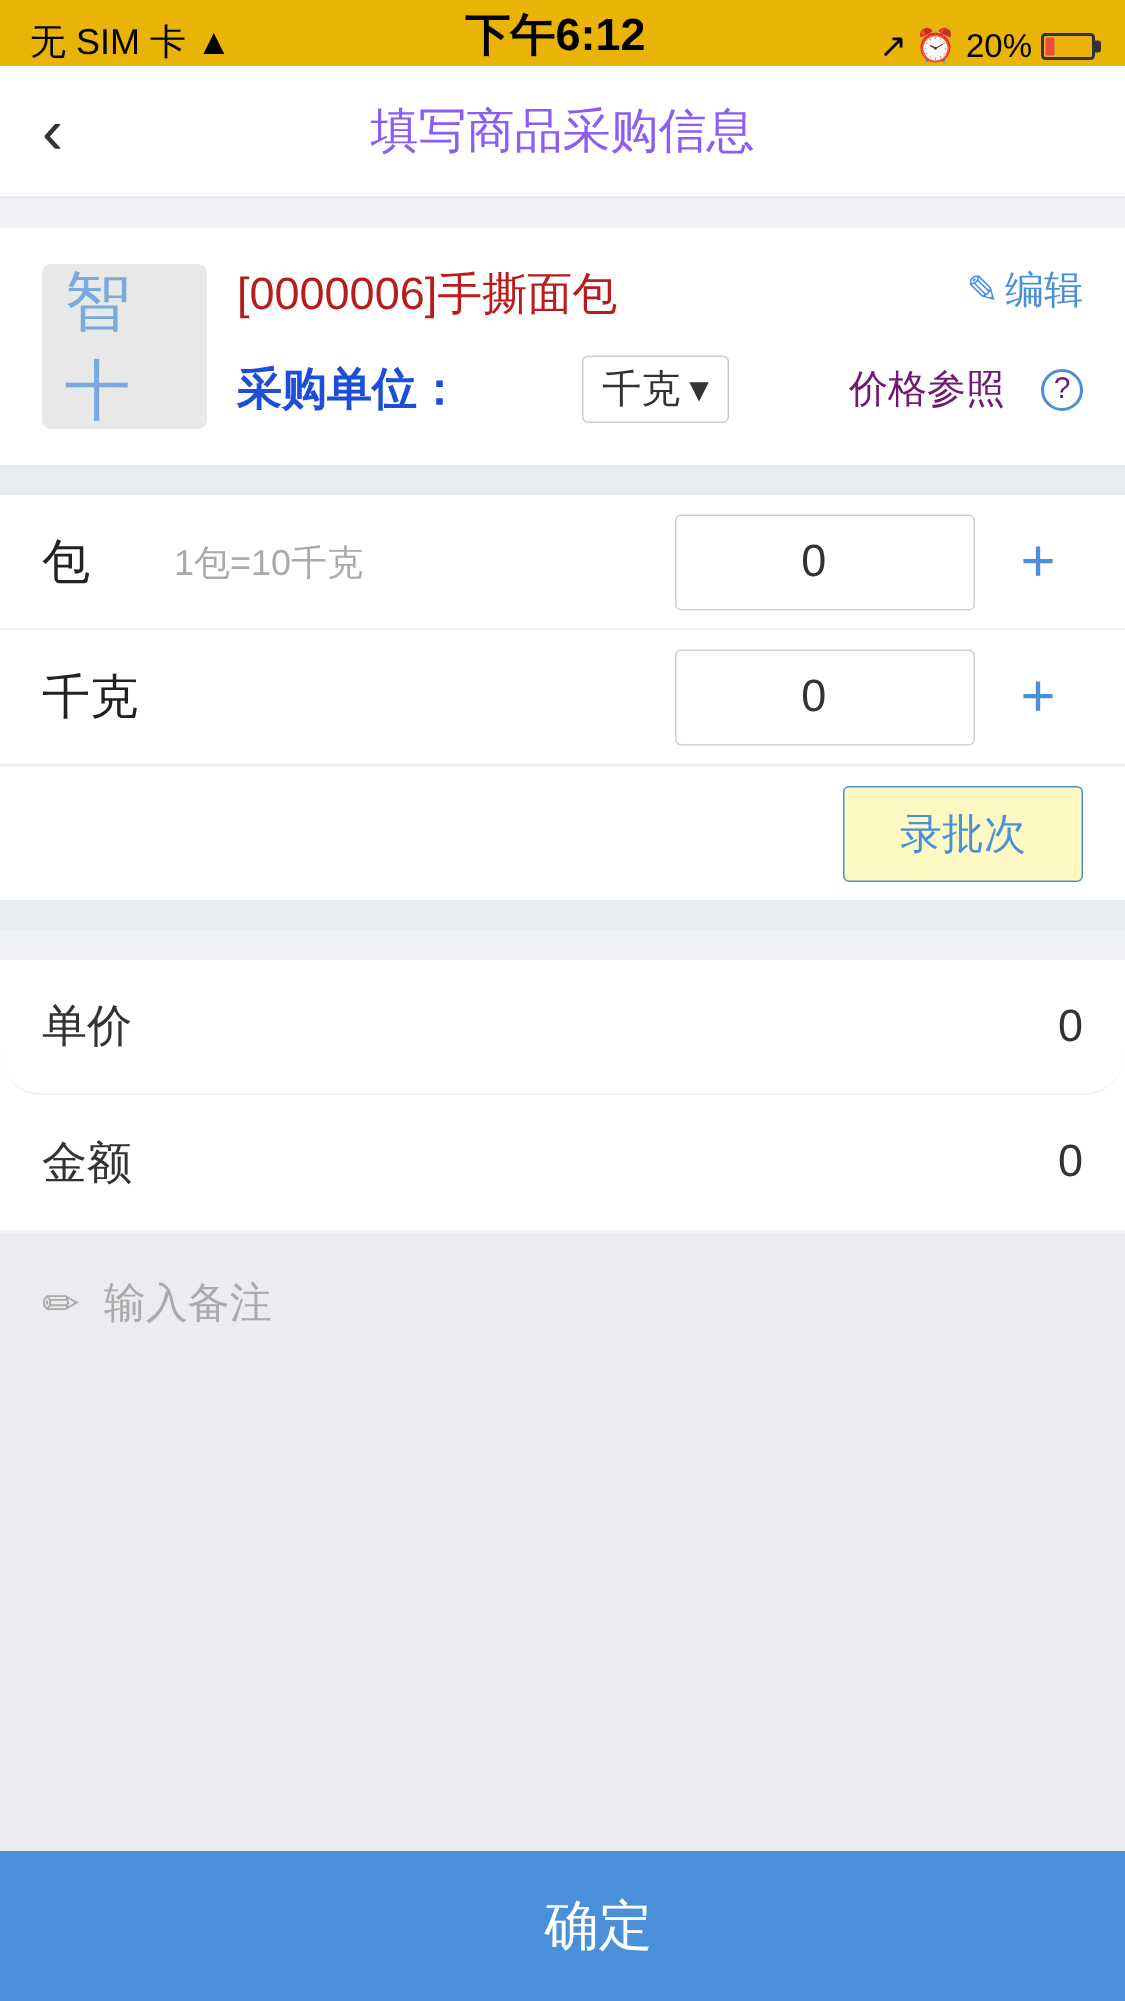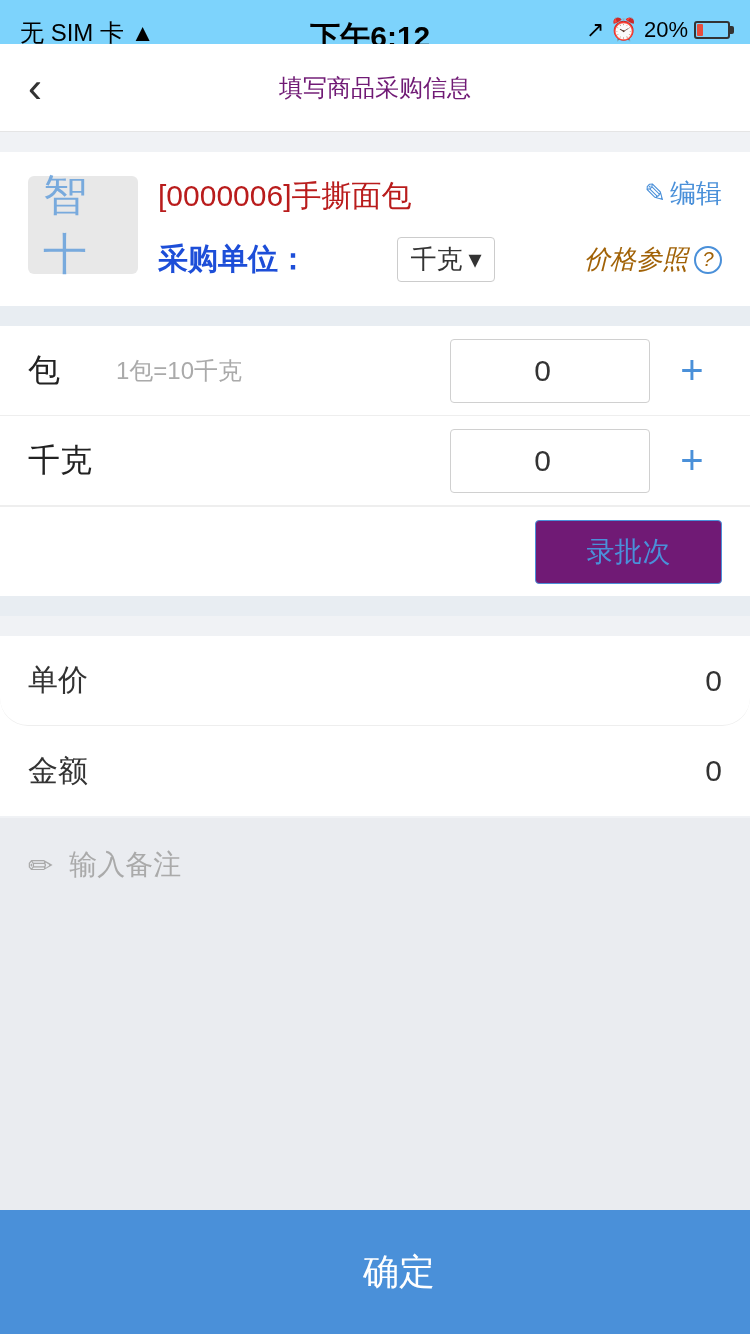--- a/index.html
+++ b/index.html
@@ -8,26 +8,26 @@
       width: 750px;
       min-height: 1334px;
       font-family: -apple-system, "PingFang SC", "Helvetica Neue", sans-serif;
       background: #f0f2f5;
       display: flex;
       flex-direction: column;
     }
 
     
     .status-bar {
-      background: #7dd3fc;
+      background: #eab308;
       height: 44px;
       display: flex;
-      align-items: flex-start;
+      align-items: flex-end;
       justify-content: space-between;
-      padding: 17px 20px;
+      padding: 0 20px;
       font-size: 26px;
       font-weight: 500;
     }
     .status-left { display: flex; align-items: center; gap: 8px; font-size: 24px; }
     .status-center { font-size: 30px; font-weight: 600; }
     .status-right { display: flex; align-items: center; gap: 6px; font-size: 22px; }
     .battery {
       display: inline-flex; align-items: center; gap: 2px;
     }
     .battery-body {
@@ -62,37 +62,37 @@
     .nav-back {
       font-size: 42px;
       color: #333;
       cursor: pointer;
       line-height: 1;
     }
     .nav-title {
       position: absolute;
       left: 50%;
       transform: translateX(-50%);
-      font-size: 24px;
+      font-size: 32px;
       font-weight: 500;
-      color: #701a75;
+      color: #8b5cf6;
     }
 
     
     .product-card {
       background: #fff;
       padding: 24px 28px;
       margin-top: 20px;
       display: flex;
       align-items: flex-start;
       gap: 20px;
     }
     .product-image {
       width: 110px;
-      height: 98px;
+      height: 110px;
       background: #e8e8e8;
       border-radius: 6px;
       display: flex;
       align-items: center;
       justify-content: center;
       flex-shrink: 0;
     }
     .product-image-inner {
       width: 80px;
       height: 80px;
@@ -144,26 +144,25 @@
       border-radius: 4px;
       padding: 4px 12px;
       gap: 6px;
       font-size: 26px;
       color: #333;
       background: #fff;
       cursor: pointer;
     }
     .price-ref {
       font-size: 26px;
-      color: #a16207;
-      display: flex;
-      align-items: center;
-      gap: 6px;
-      cursor: pointer;
-      font-style: italic;
+      color: #701a75;
+      display: flex;
+      align-items: center;
+      gap: 24px;
+      cursor: pointer;
     }
     .price-ref-q {
       width: 28px; height: 28px;
       border: 2px solid #4a90d9;
       border-radius: 50%;
       display: flex; align-items: center; justify-content: center;
       font-size: 20px;
     }
 
     
@@ -227,25 +226,25 @@
       padding: 0 28px;
       height: 90px;
       border-top: 1px solid #eee;
     }
     .summary-text {
       font-size: 30px;
       color: #333;
     }
     .record-btn {
       margin-left: auto;
-      width: 187px;
+      width: 160px;
       height: 64px;
       border: 1px solid #4a90d9;
       border-radius: 4px;
-      background: #701a75;
+      background: #fef9c3;
       color: #4a90d9;
       font-size: 28px;
       display: flex;
       align-items: center;
       justify-content: center;
       cursor: pointer;
     }
 
     
     .info-section {
@@ -289,21 +288,21 @@
       font-size: 28px;
       color: #aaa;
     }
 
     
     .spacer { flex: 1; background: #eaecf0; }
 
     
     .confirm-btn {
       background: #4a90d9;
-      height: 124px;
+      height: 100px;
       display: flex;
       align-items: center;
       justify-content: center;
       font-size: 36px;
       color: #fff;
       cursor: pointer;
       flex-shrink: 0;
       padding-left: 48px;
     }
   </style>

